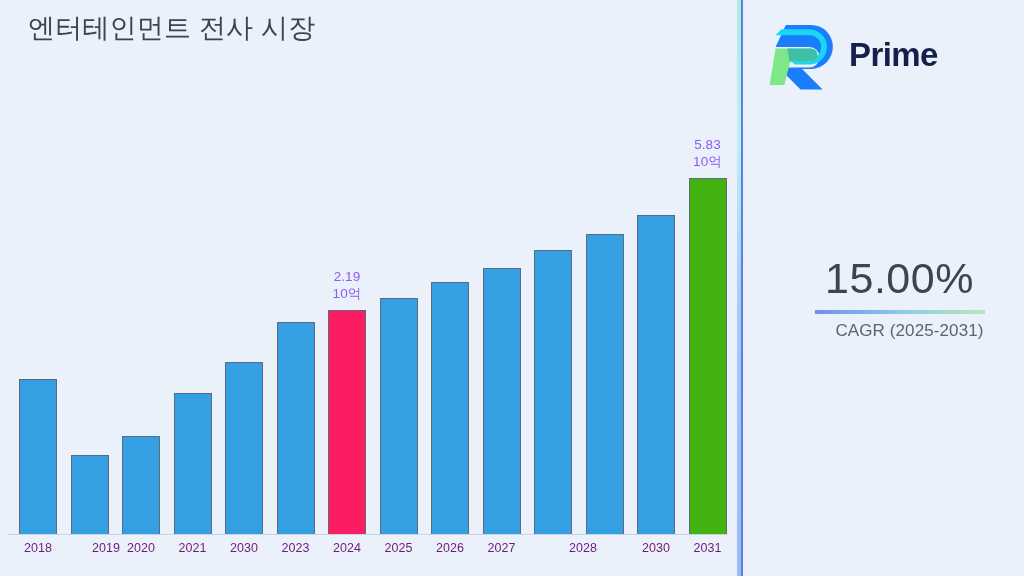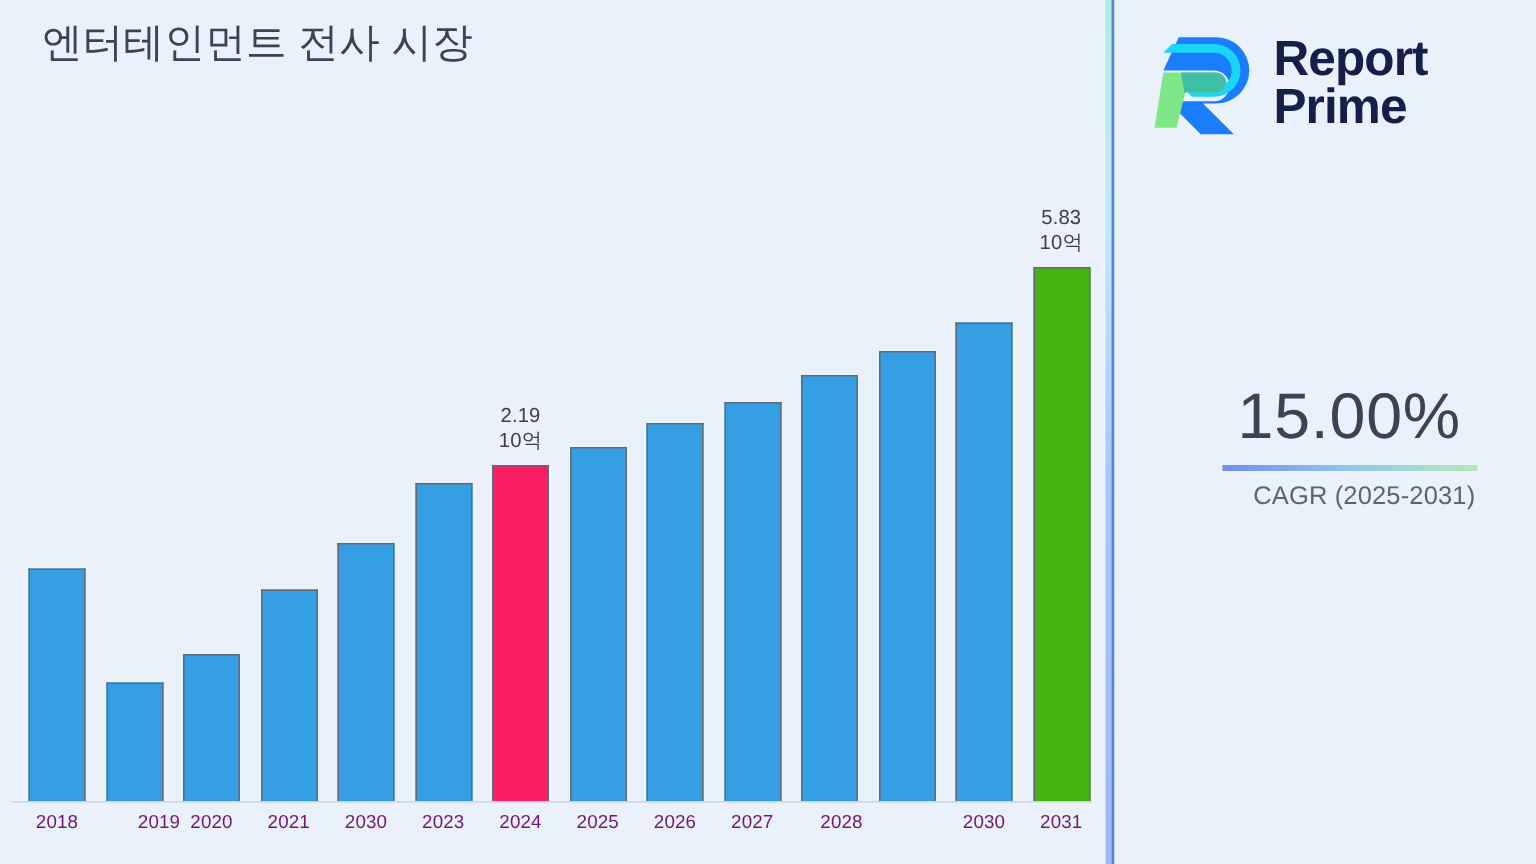--- a/index.html
+++ b/index.html
@@ -65,21 +65,21 @@
   }
   .bar.blue   { background: #359fe4; }
   .bar.pink   { background: #fc1c62; }
   .bar.green  { background: #44b312; }
 
   .bar-label {
     position: absolute;
     text-align: center;
     font-size: 13.5px;
     line-height: 17px;
-    color: #404040;
+    color: #8b5cf6;
     white-space: pre-line;
     letter-spacing: 0.1px;
   }
 
   .xtick {
     position: absolute;
     top: 541px;
     text-align: center;
     font-size: 12.5px;
     color: #701a75;
@@ -205,21 +205,21 @@
         <div class="xtick" style="left: 11px; width: 54px;">2018</div>
         <div class="xtick" style="left: 79px; width: 54px; text-align: center;">2019</div>
         <div class="xtick" style="left: 114px; width: 54px;">2020</div>
         <div class="xtick" style="left: 165.5px; width: 54px;">2021</div>
         <div class="xtick" style="left: 217px; width: 54px;">2030</div>
         <div class="xtick" style="left: 268.5px; width: 54px;">2023</div>
         <div class="xtick" style="left: 320px; width: 54px;">2024</div>
         <div class="xtick" style="left: 371.5px; width: 54px;">2025</div>
         <div class="xtick" style="left: 423px; width: 54px;">2026</div>
         <div class="xtick" style="left: 474.5px; width: 54px;">2027</div>
-        <div class="xtick" style="left: 534px; width: 54px;">2028</div>
+        <div class="xtick" style="left: 556px; width: 54px;">2028</div>
         <div class="xtick" style="left: 577.5px; width: 54px; margin-top: 48px;">2029</div>
         <div class="xtick" style="left: 629px; width: 54px;">2030</div>
         <div class="xtick" style="left: 680.5px; width: 54px;">2031</div>
       </div>
   </div>
 
   <div class="divider"></div>
   <div class="divider-2"></div>
 
   <div class="side-panel">
@@ -231,21 +231,20 @@
           <path d="M28 8 H62 A30 30 0 0 1 62 68 H50 L78 96 H48 L18 66 H60 A14 14 0 0 0 60 38 H14 Z" fill="#1a7dfb"></path>
 
           <path d="M22 14 H60 A24 24 0 0 1 60 62 H40 L32 54 H60 A16 16 0 0 0 60 22 H14 Z" fill="#19d6f5"></path>
 
           <path d="M14 40 H62 A9 9 0 0 1 62 58 H34 L26 90 H6 L14 40 Z" fill="#7ee787"></path>
 
           <path d="M30 40 H62 A9 9 0 0 1 62 58 H33 Z" fill="#3fc0a6"></path>
         </svg>
       </span>
       <span class="logo-text">
-        <span class="logo-line">Report</span>
         <span class="logo-line">Prime</span>
       </span>
     </div>
 
     <div class="cagr-block">
       <div class="cagr-value">15.00%</div>
       <div class="cagr-rule"></div>
       <div class="cagr-caption">CAGR (2025-2031)</div>
     </div>
 

